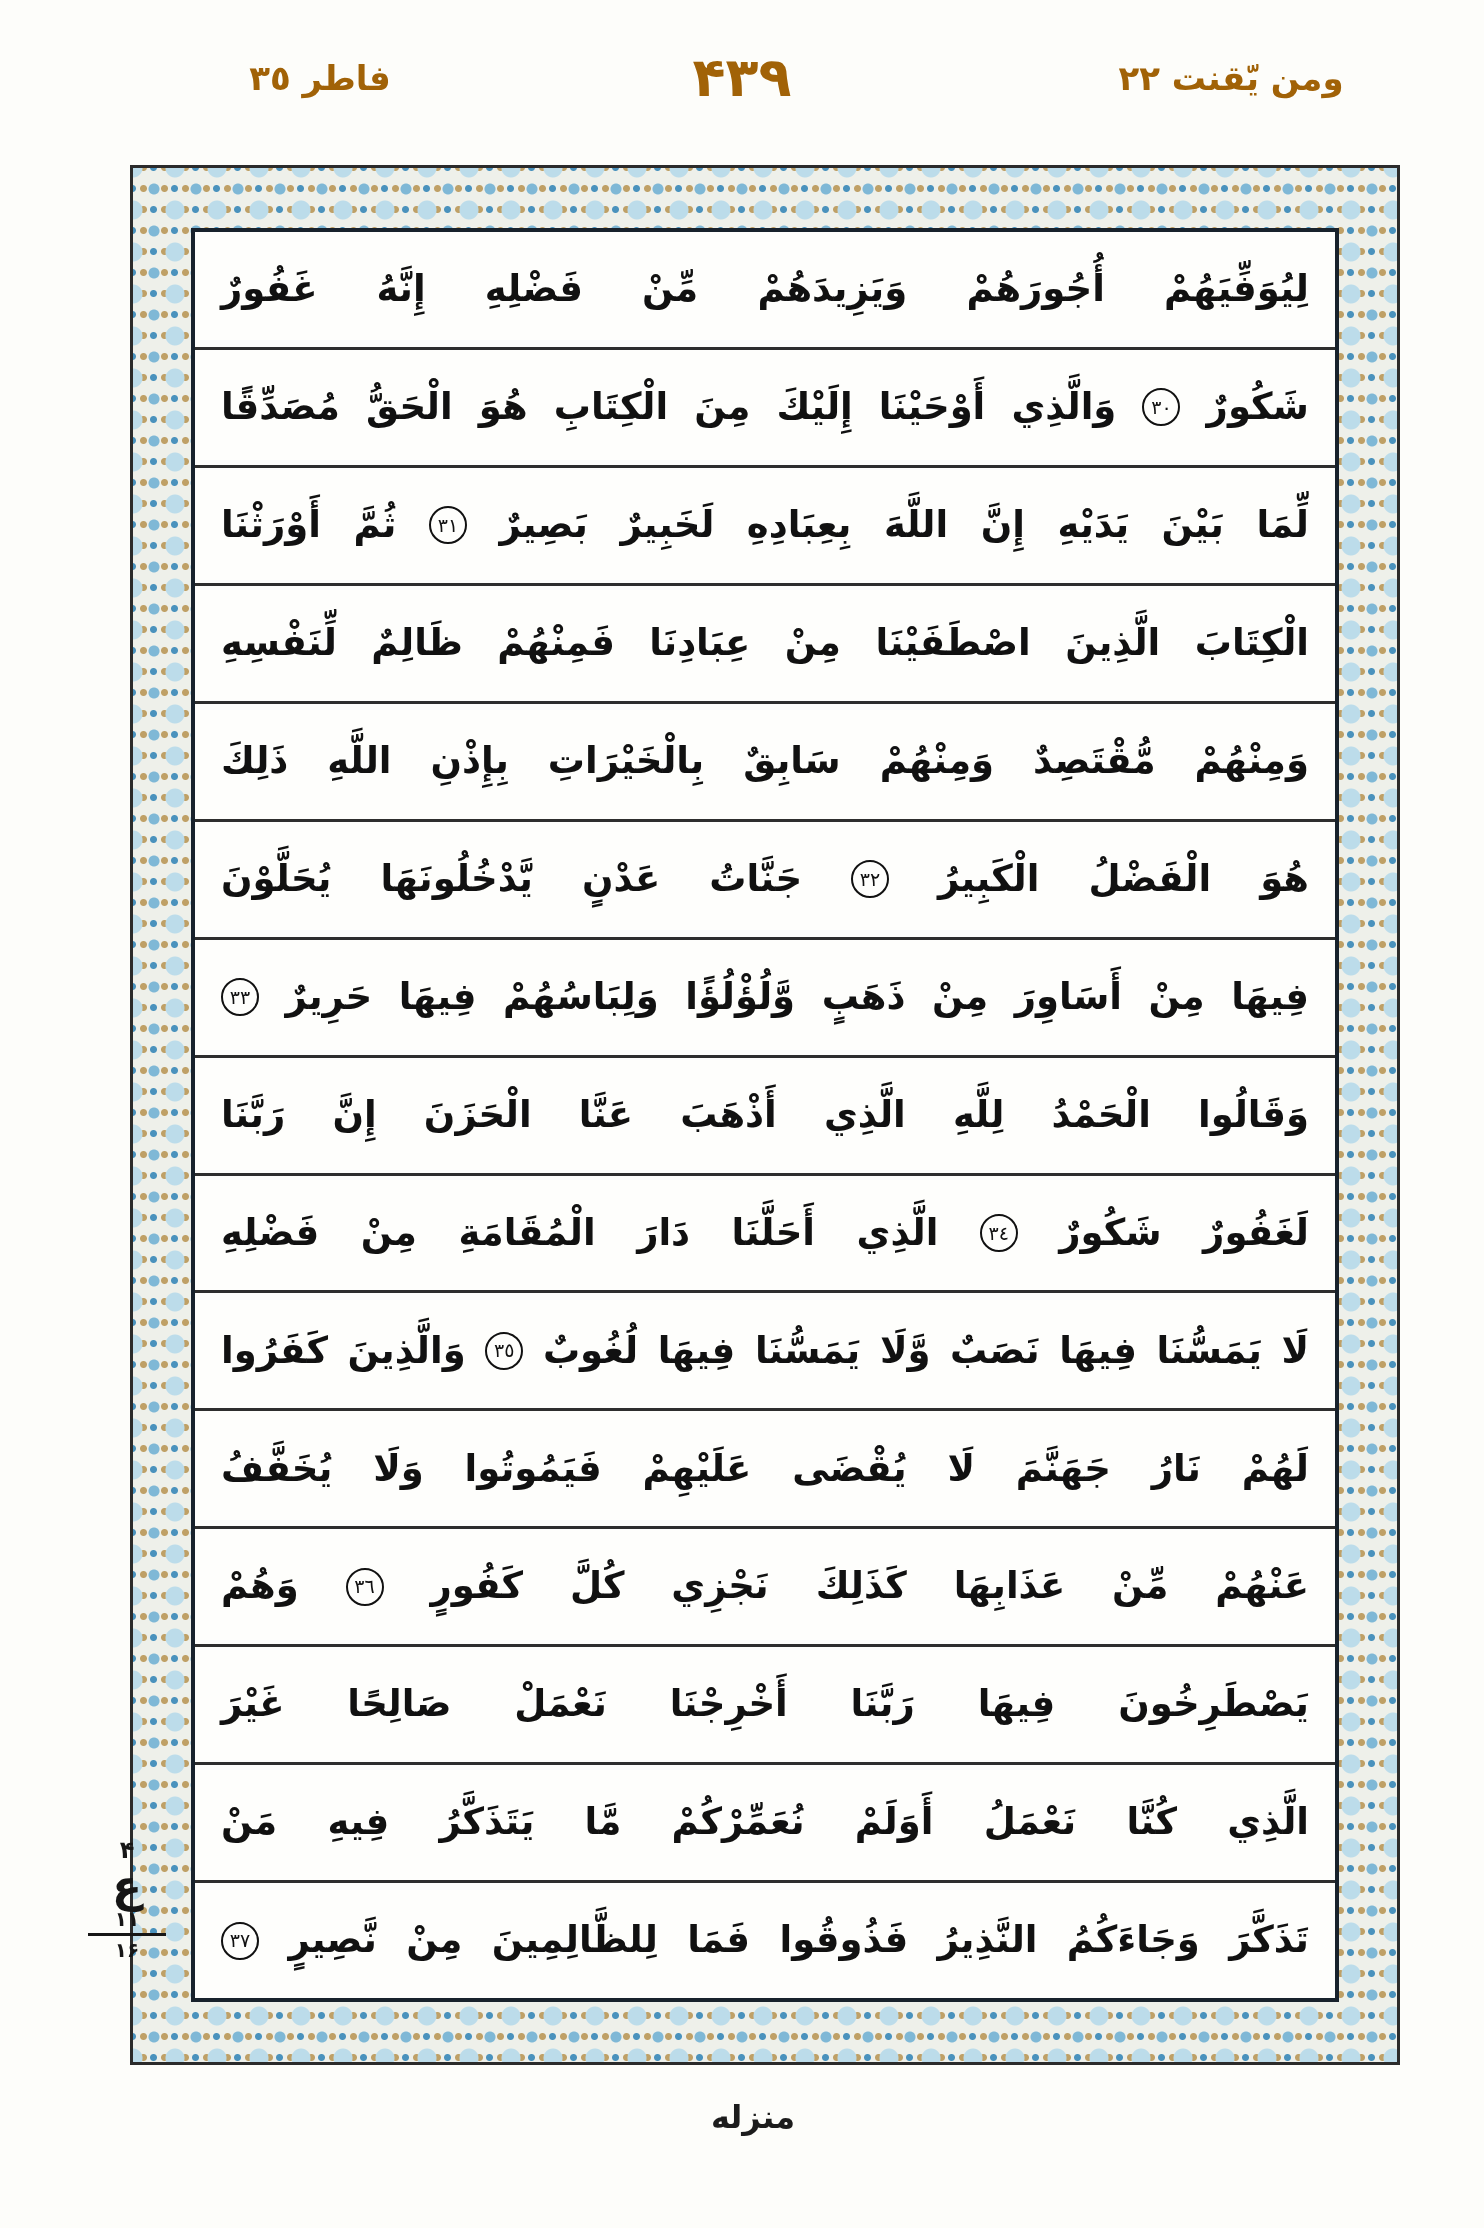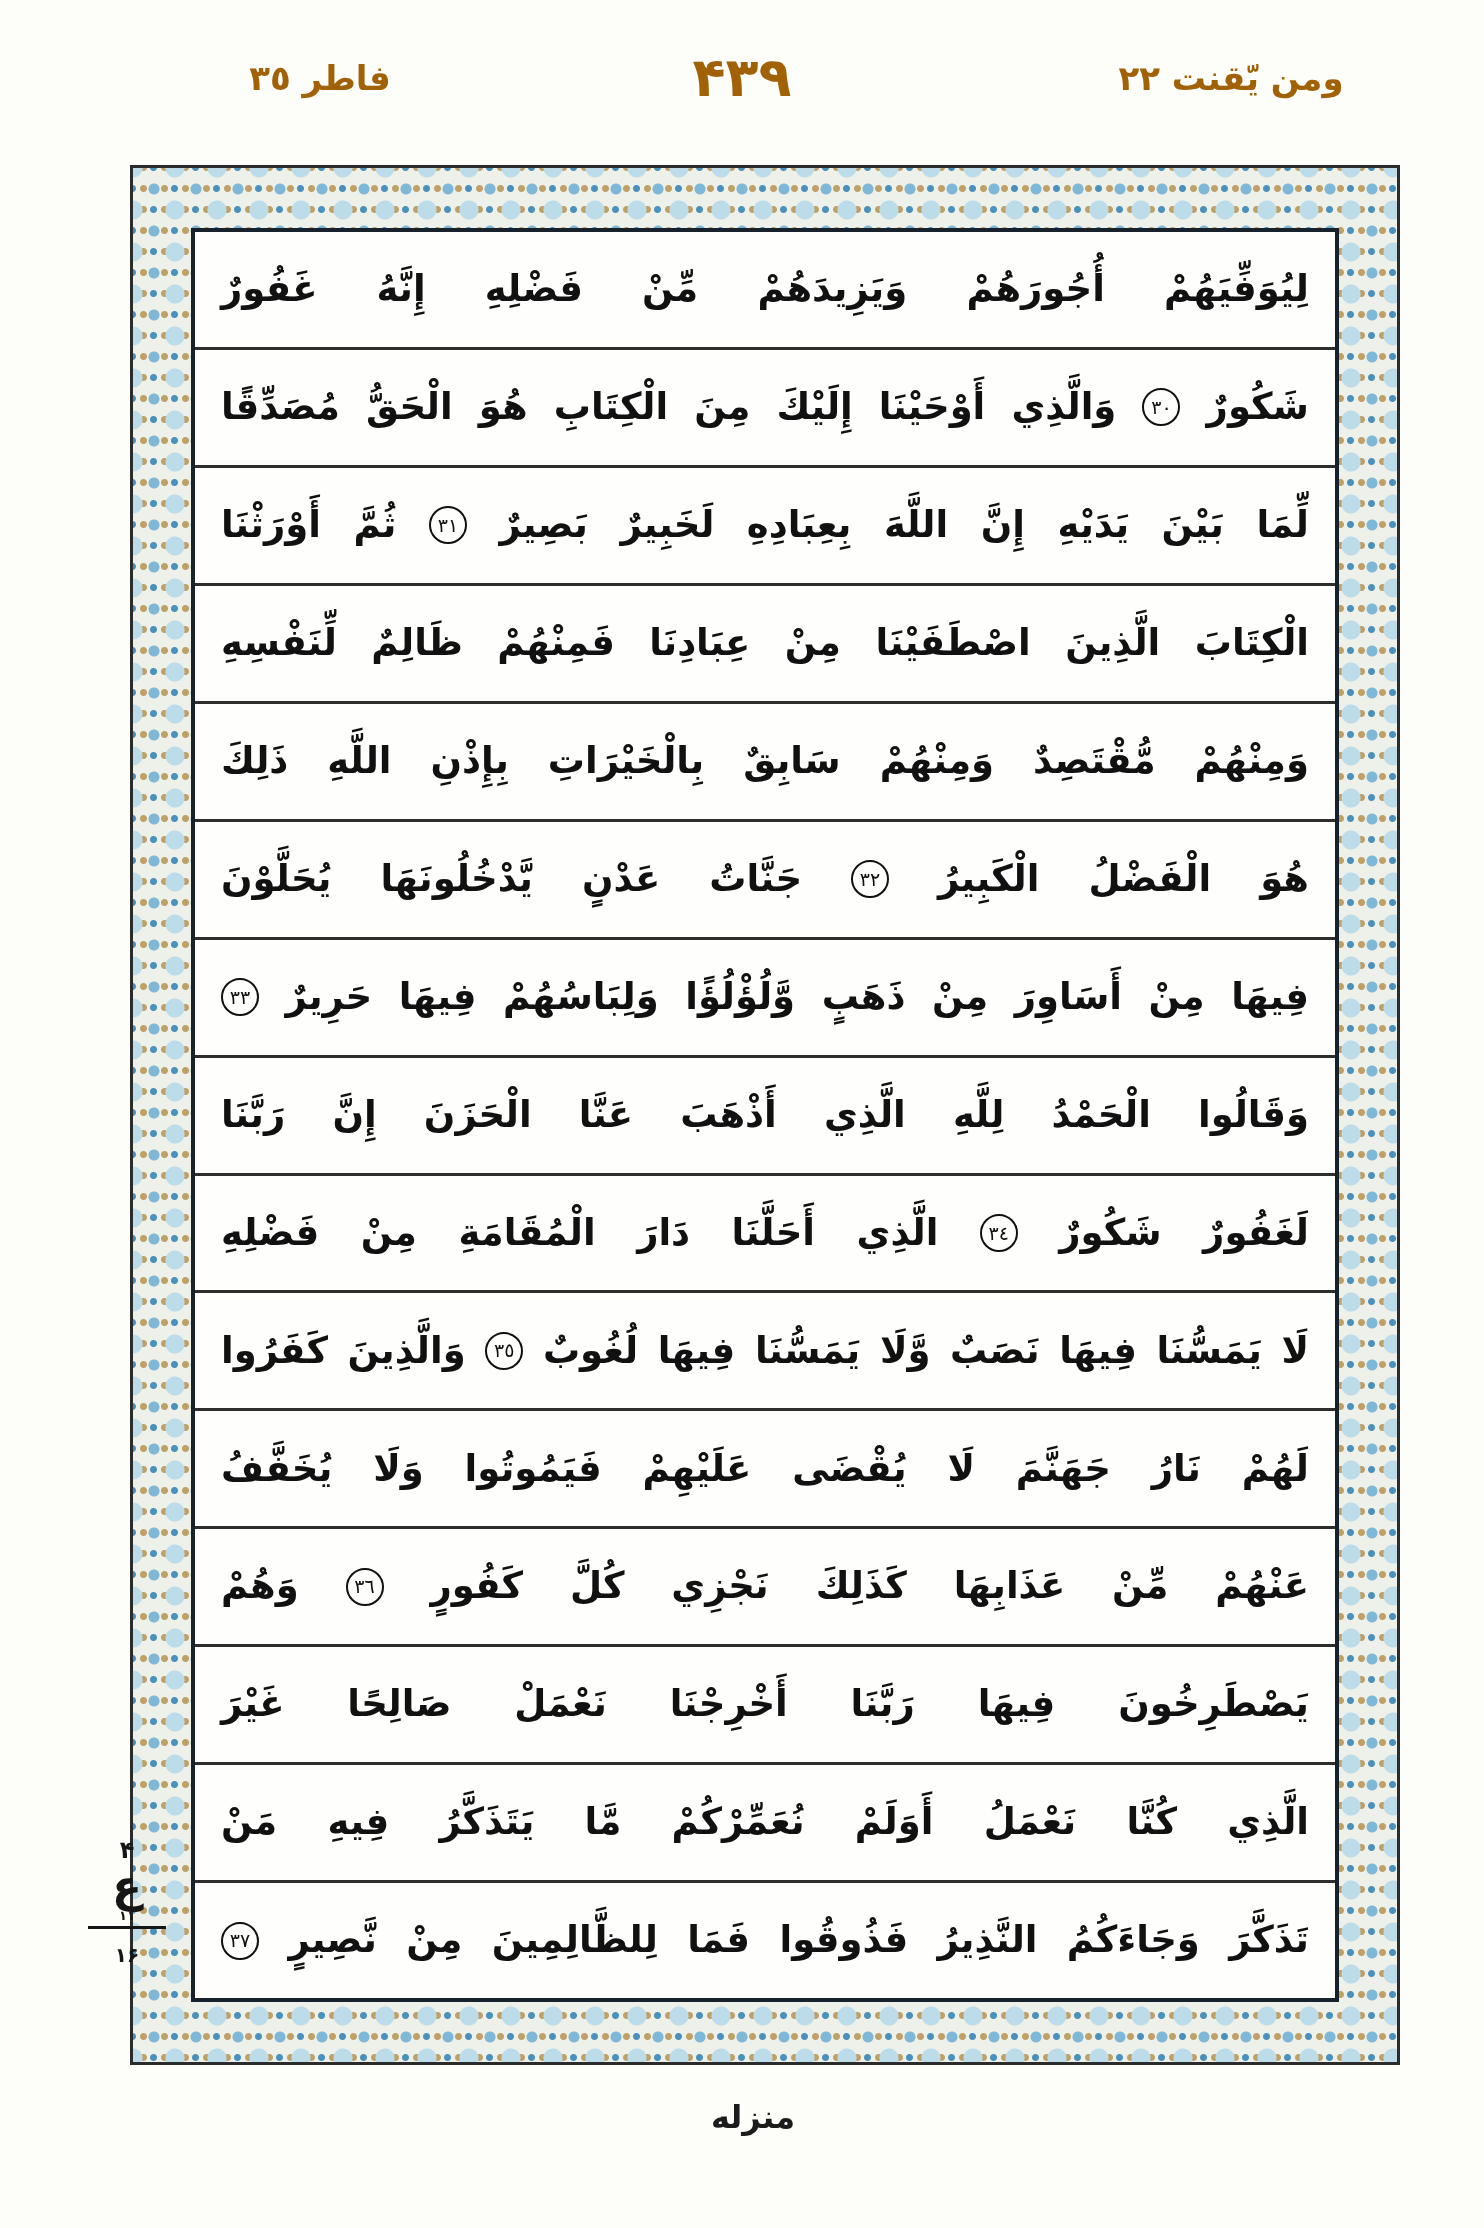--- a/index.html
+++ b/index.html
@@ -70,22 +70,22 @@
     flex:0 0 auto;
   }
 
   
   .ruku{
     position:absolute;left:88px;top:1838px;width:78px;
     text-align:center;color:#161616;line-height:1.05;
   }
   .ruku .r-top{font-size:24px;font-weight:bold;display:block;}
   .ruku .r-ain{font-size:44px;font-weight:bold;display:block;}
-  .ruku .r-mid{font-size:13px;font-weight:bold;display:block;border-bottom:3px solid #161616;padding-bottom:3px;}
-  .ruku .r-bot{font-size:20px;font-weight:bold;display:block;padding-top:16px;}
+  .ruku .r-mid{font-size:20px;font-weight:bold;display:block;border-bottom:3px solid #161616;padding-bottom:3px;}
+  .ruku .r-bot{font-size:20px;font-weight:bold;display:block;padding-top:4px;}
 
   
   .catchword{
     position:absolute;left:0;right:0;top:2098px;
     text-align:center;font-size:32px;font-weight:bold;color:#1c1c1c;margin-left:22px;
   }
 </style>
 </head>
 <body>
 

